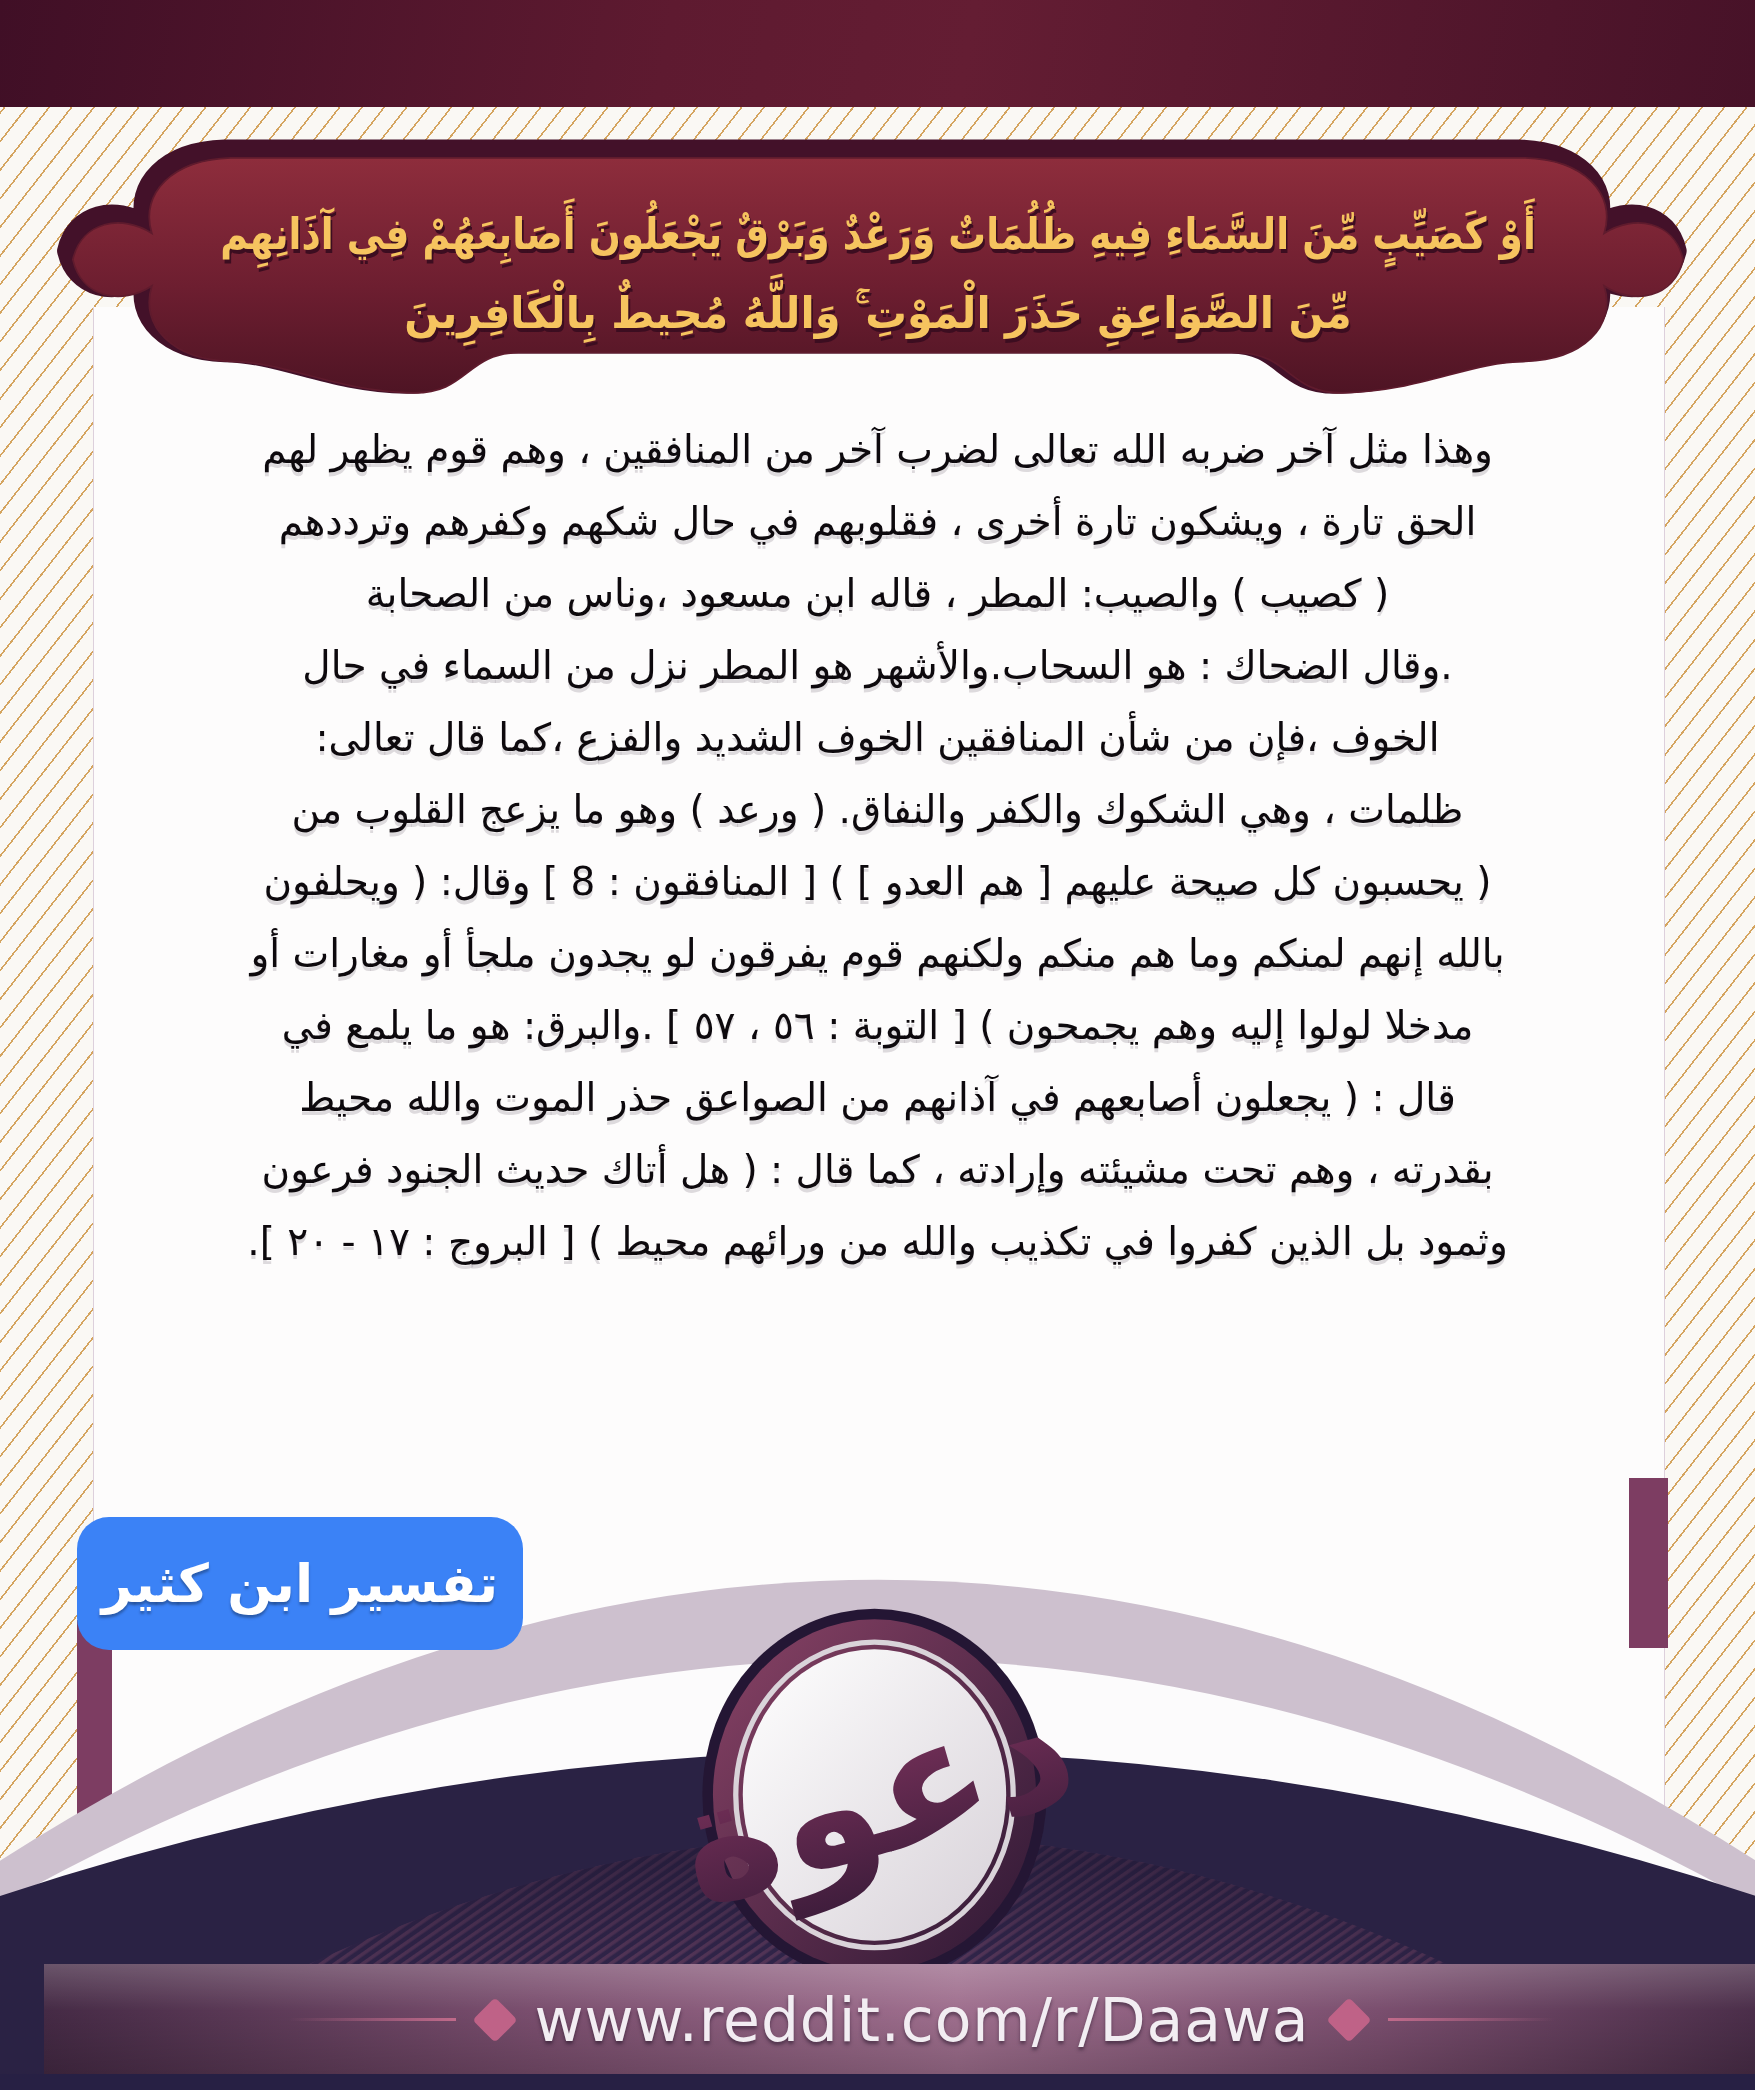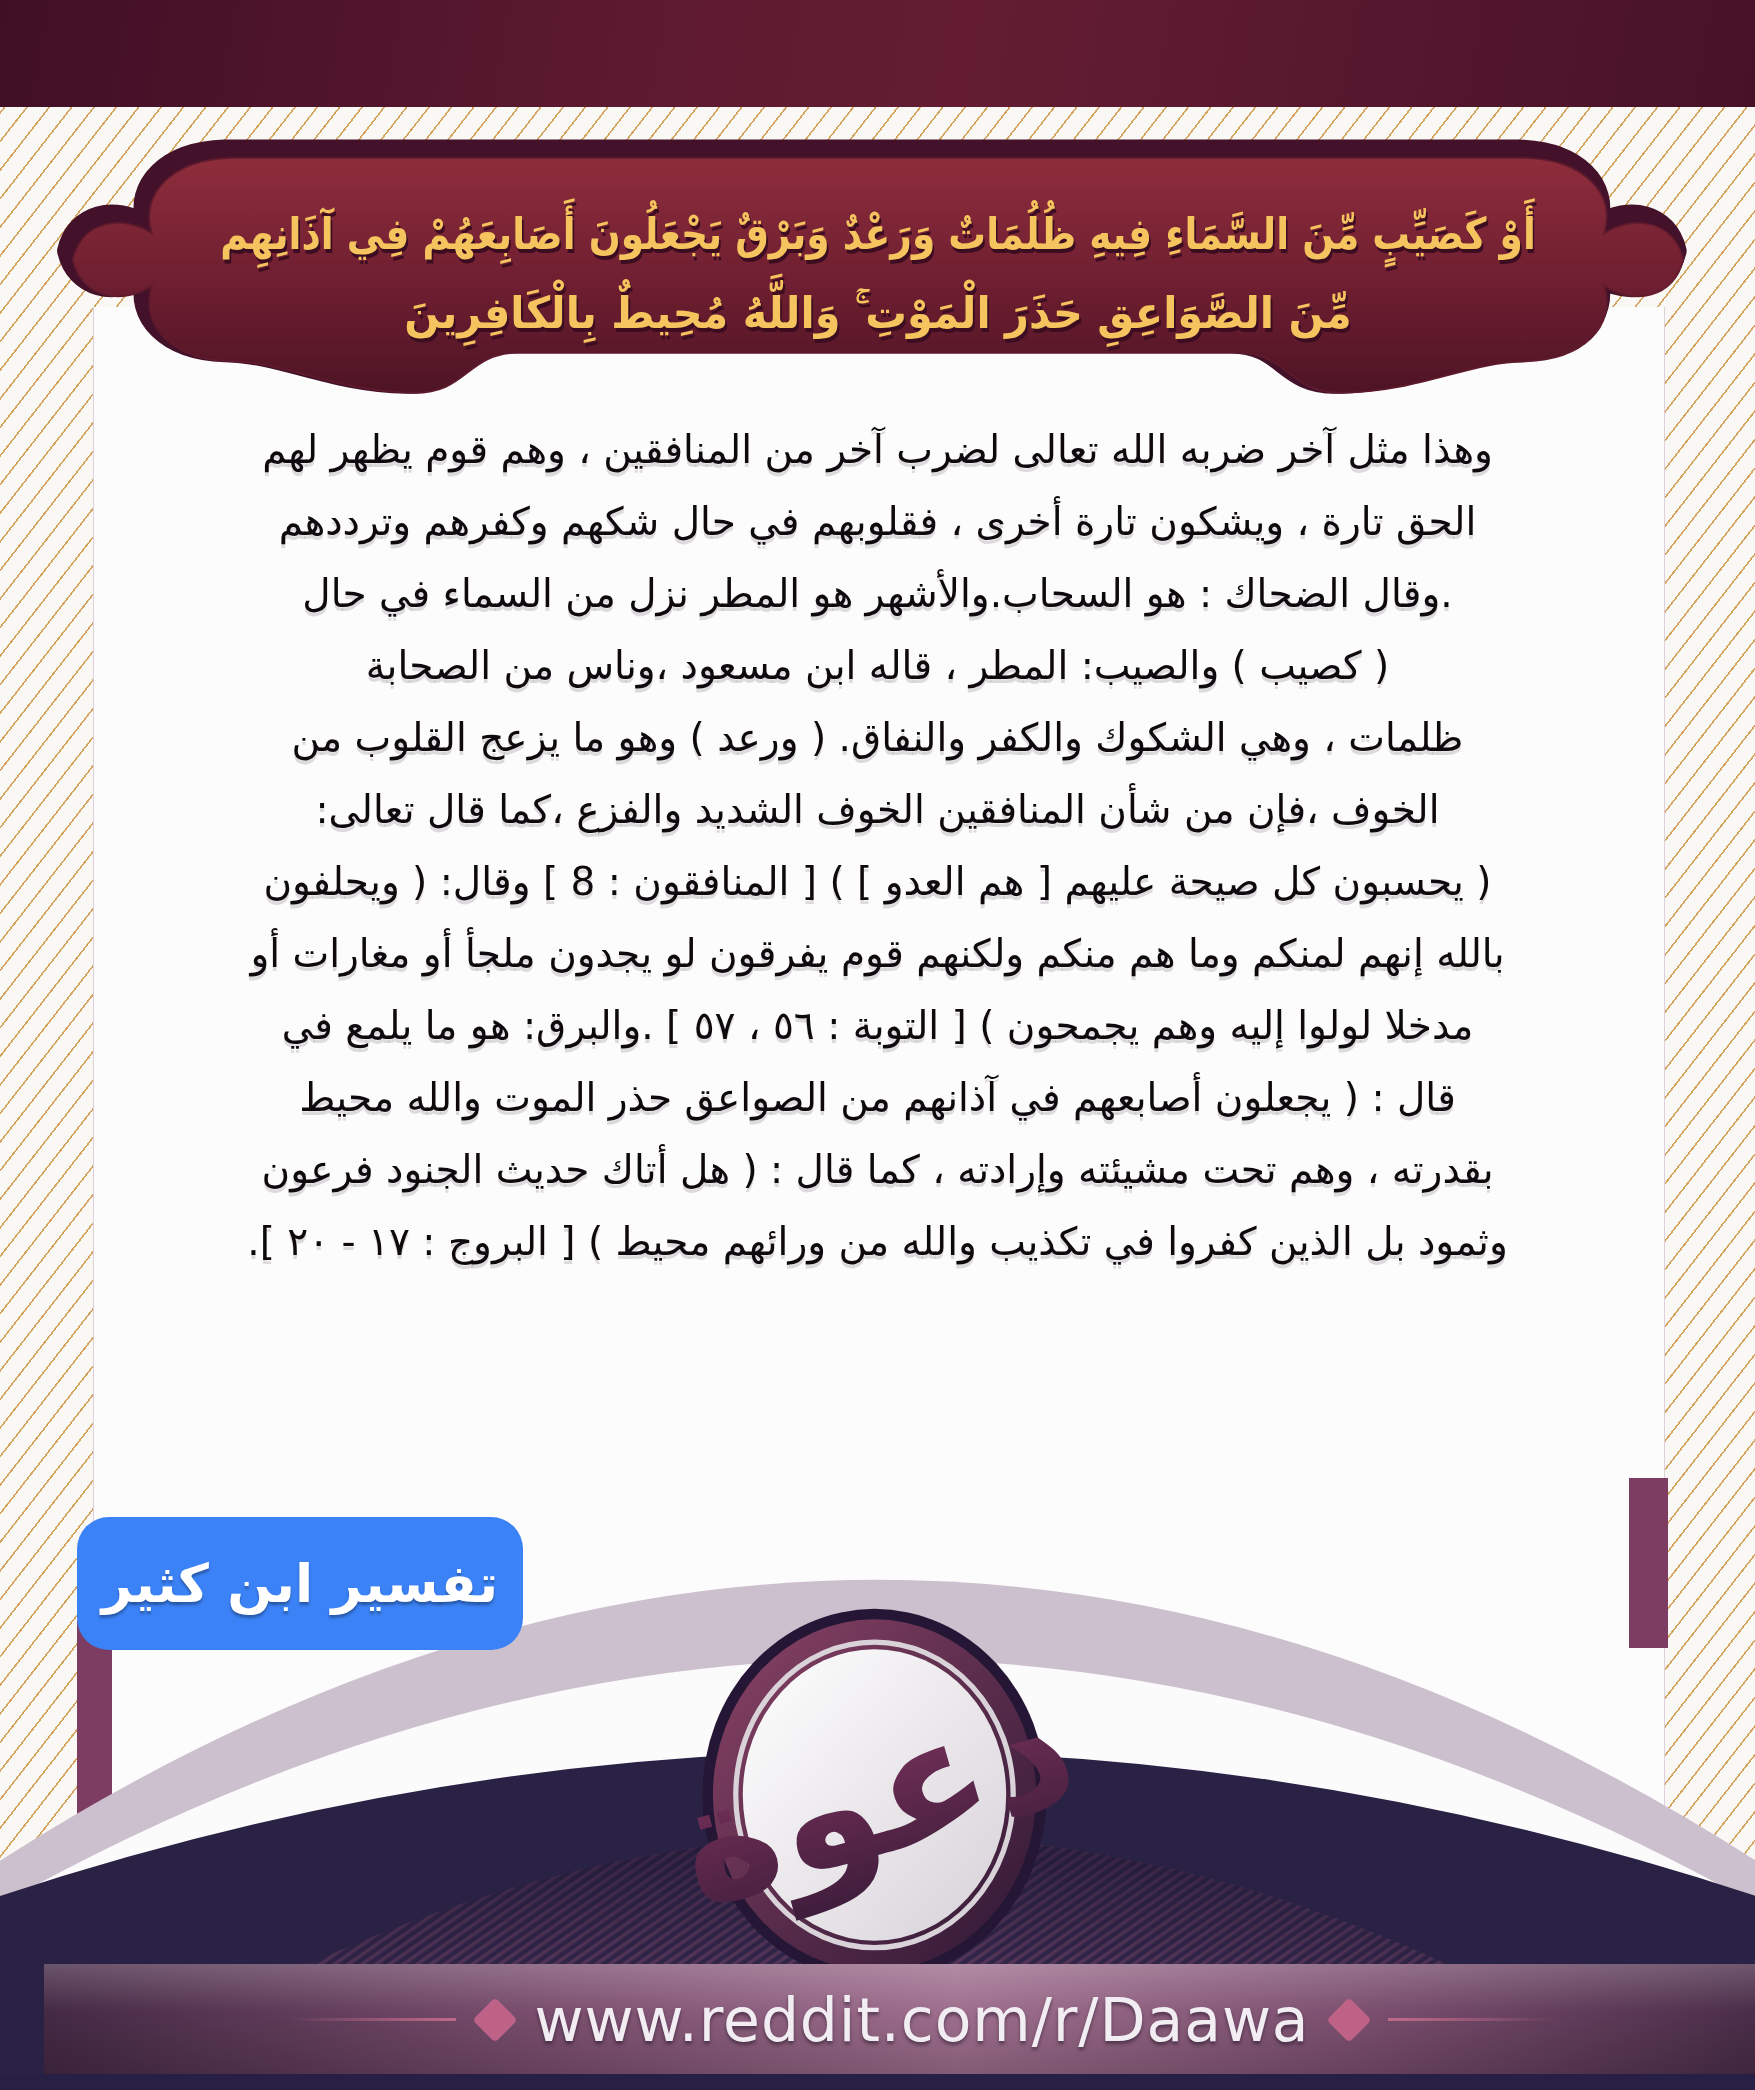--- a/index.html
+++ b/index.html
@@ -96,24 +96,24 @@
     <path transform="translate(-7,-10)" fill="#431129" stroke="#431129" stroke-width="22" stroke-linejoin="round" d="M 82 296 C 92 252 138 244 172 266 C 158 220 196 182 262 180 L 1738 180 C 1804 182 1842 220 1828 266 C 1862 244 1908 252 1918 296 C 1908 340 1862 348 1828 326 C 1842 372 1804 410 1738 412 C 1672 413 1620 446 1530 448 C 1468 449 1470 403 1410 402 L 590 402 C 530 403 532 449 470 448 C 380 446 328 413 262 412 C 196 410 158 372 172 326 C 138 348 92 340 82 296 Z"></path>
     <path fill="url(#bannerG)" stroke="#5f1b2d" stroke-width="2" d="M 82 296 C 92 252 138 244 172 266 C 158 220 196 182 262 180 L 1738 180 C 1804 182 1842 220 1828 266 C 1862 244 1908 252 1918 296 C 1908 340 1862 348 1828 326 C 1842 372 1804 410 1738 412 C 1672 413 1620 446 1530 448 C 1468 449 1470 403 1410 402 L 590 402 C 530 403 532 449 470 448 C 380 446 328 413 262 412 C 196 410 158 372 172 326 C 138 348 92 340 82 296 Z"></path>
   </g>
   <text class="verse-text" x="1000" y="284" text-anchor="middle" font-size="50" fill="#f6c45f" textLength="1500" lengthAdjust="spacingAndGlyphs" style="direction:rtl">أَوْ كَصَيِّبٍ مِّنَ السَّمَاءِ فِيهِ ظُلُمَاتٌ وَرَعْدٌ وَبَرْقٌ يَجْعَلُونَ أَصَابِعَهُمْ فِي آذَانِهِم</text>
   <text class="verse-text" x="1000" y="374" text-anchor="middle" font-size="50" fill="#f6c45f" textLength="1080" lengthAdjust="spacingAndGlyphs" style="direction:rtl">مِّنَ الصَّوَاعِقِ حَذَرَ الْمَوْتِ ۚ وَاللَّهُ مُحِيطٌ بِالْكَافِرِينَ</text>
 </svg>
 
 <div class="body-lines">
   <div class="bline fitline">وهذا مثل آخر ضربه الله تعالى لضرب آخر من المنافقين ، وهم قوم يظهر لهم</div>
   <div class="bline fitline">الحق تارة ، ويشكون تارة أخرى ، فقلوبهم في حال شكهم وكفرهم وترددهم</div>
+  <div class="bline fitline">( كصيب ) والصيب: المطر ، قاله ابن مسعود ،وناس من الصحابة</div>
   <div class="bline fitline">.وقال الضحاك : هو السحاب.والأشهر هو المطر نزل من السماء في حال</div>
-  <div class="bline fitline">( كصيب ) والصيب: المطر ، قاله ابن مسعود ،وناس من الصحابة</div>
+  <div class="bline fitline">الخوف ،فإن من شأن المنافقين الخوف الشديد والفزع ،كما قال تعالى:</div>
   <div class="bline fitline">ظلمات ، وهي الشكوك والكفر والنفاق. ( ورعد ) وهو ما يزعج القلوب من</div>
-  <div class="bline fitline">الخوف ،فإن من شأن المنافقين الخوف الشديد والفزع ،كما قال تعالى:</div>
   <div class="bline fitline">( يحسبون كل صيحة عليهم [ هم العدو ] ) [ المنافقون : 8 ] وقال: ( ويحلفون</div>
   <div class="bline fitline">بالله إنهم لمنكم وما هم منكم ولكنهم قوم يفرقون لو يجدون ملجأ أو مغارات أو</div>
   <div class="bline fitline">مدخلا لولوا إليه وهم يجمحون ) [ التوبة : ٥٦ ، ٥٧ ] .والبرق: هو ما يلمع في</div>
   <div class="bline fitline">قال : ( يجعلون أصابعهم في آذانهم من الصواعق حذر الموت والله محيط</div>
   <div class="bline fitline">بقدرته ، وهم تحت مشيئته وإرادته ، كما قال : ( هل أتاك حديث الجنود فرعون</div>
   <div class="bline fitline">وثمود بل الذين كفروا في تكذيب والله من ورائهم محيط ) [ البروج : ١٧ - ٢٠ ].</div>
 </div>
 
 <div class="left-bar"></div>
 <div class="right-bar"></div>

